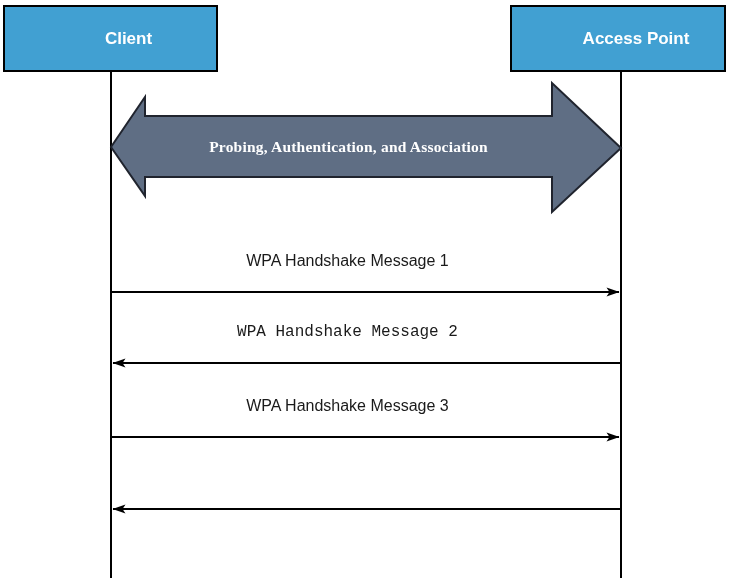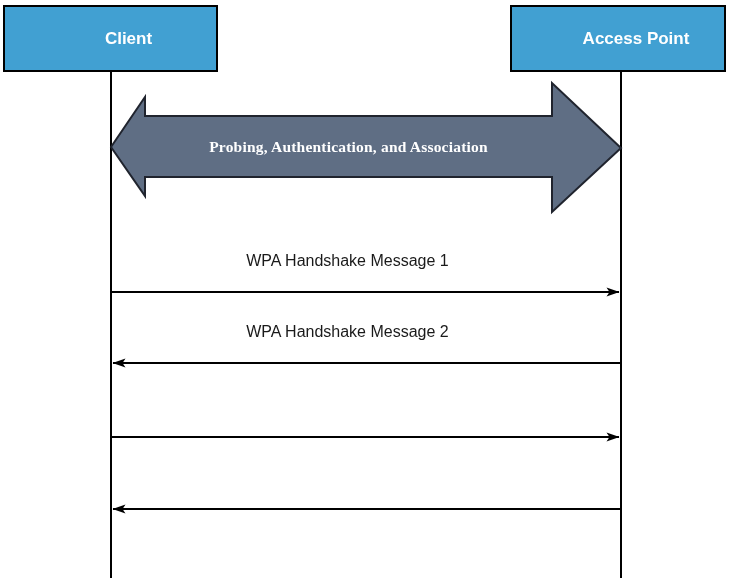--- a/index.html
+++ b/index.html
@@ -54,21 +54,21 @@
   .message-label{
     position:absolute;
     left:111px; width:473px; height:24px;
     text-align:center;
     color:var(--message-text);
     font-size:16px; font-weight:normal;
     line-height:24px;
     pointer-events:none;
   }
   .message-label.m1{top:249px;}
-  .message-label.m2{top:320px;}
+  .message-label.m2{top:320px;font-family:Liberation Mono, monospace;}
   .message-label.m3{top:394px;}
   .message-label.m4{top:466px;}
   .phase-poly{
     fill:var(--phase-arrow-fill);
     stroke:var(--phase-arrow-border);
     stroke-width:2;
     stroke-linejoin:miter;
   }
   .msg-line{
     stroke:var(--line-color);
@@ -106,14 +106,15 @@
 
     <line class="msg-line" x1="111" y1="437" x2="619" y2="437" marker-end="url(#ah)"></line>
 
     <line class="msg-line" x1="621" y1="509" x2="113" y2="509" marker-end="url(#ah)"></line>
   </svg>
 
   <div class="phase-arrow-label">Probing, Authentication, and Association</div>
 
   <div class="message-label m1">WPA Handshake Message 1</div>
   <div class="message-label m2">WPA Handshake Message 2</div>
+  <div class="message-label m3">WPA Handshake Message 3</div>
 
 </div>
 
 </body></html>

